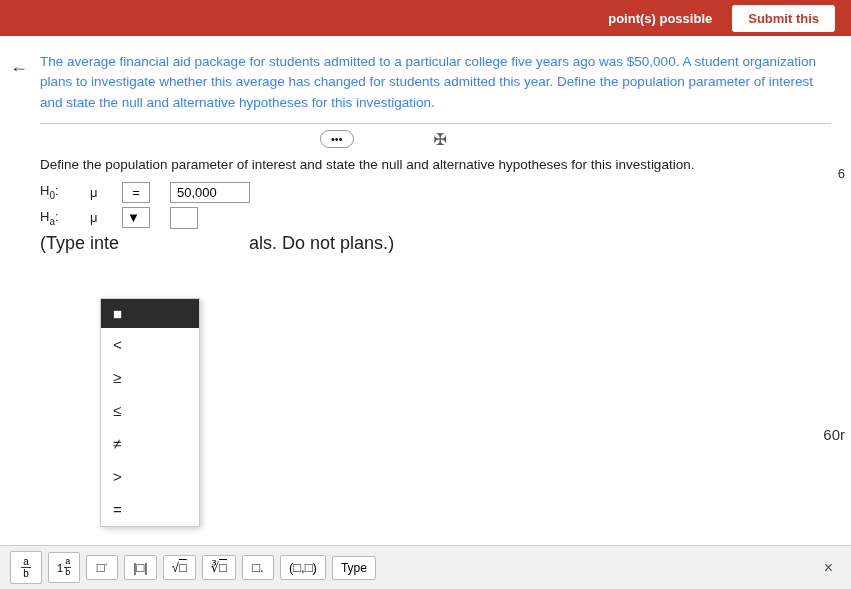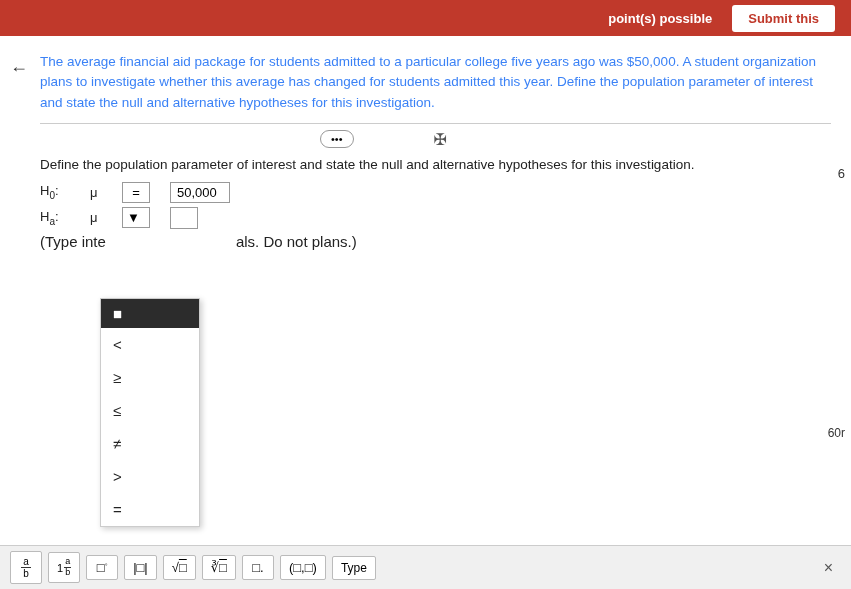--- a/index.html
+++ b/index.html
@@ -135,21 +135,21 @@
       font-size: 13px;
       min-width: 28px;
       text-align: center;
       background: white;
     }
 
     .value-input {
       border: 1px solid #999;
       padding: 2px 6px;
       font-size: 13px;
-      width: 60px;
+      width: 80px;
       background: white;
     }
 
     .dropdown-box {
       border: 1px solid #999;
       padding: 2px 4px;
       font-size: 13px;
       min-width: 28px;
       background: white;
       display: flex;
@@ -158,21 +158,21 @@
     }
 
     .empty-box {
       border: 1px solid #999;
       width: 28px;
       height: 22px;
       background: white;
     }
 
     .type-int-text {
-      font-size: 15px;
+      font-size: 18px;
       color: #222;
     }
 
     
     .dropdown-popup {
       position: absolute;
       left: 100px;
       top: 262px;
       width: 100px;
       background: white;
@@ -234,21 +234,21 @@
       font-size: 16px;
       cursor: pointer;
       color: #555;
       padding: 4px 8px;
     }
 
     .page-num-right {
       position: absolute;
       right: 6px;
       top: 390px;
-      font-size: 12px;
+      font-size: 15px;
       color: #333;
     }
   </style>
 </head>
 <body>
 
 <div class="top-bar">
   <span class="points-text">point(s) possible</span>
   <button class="submit-btn">Submit this</button>
 </div>

